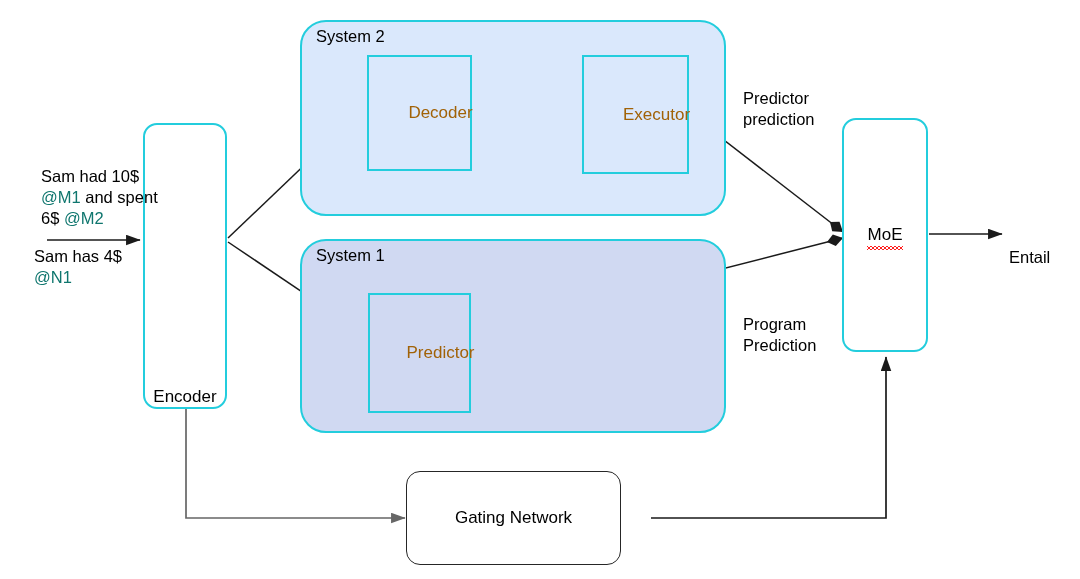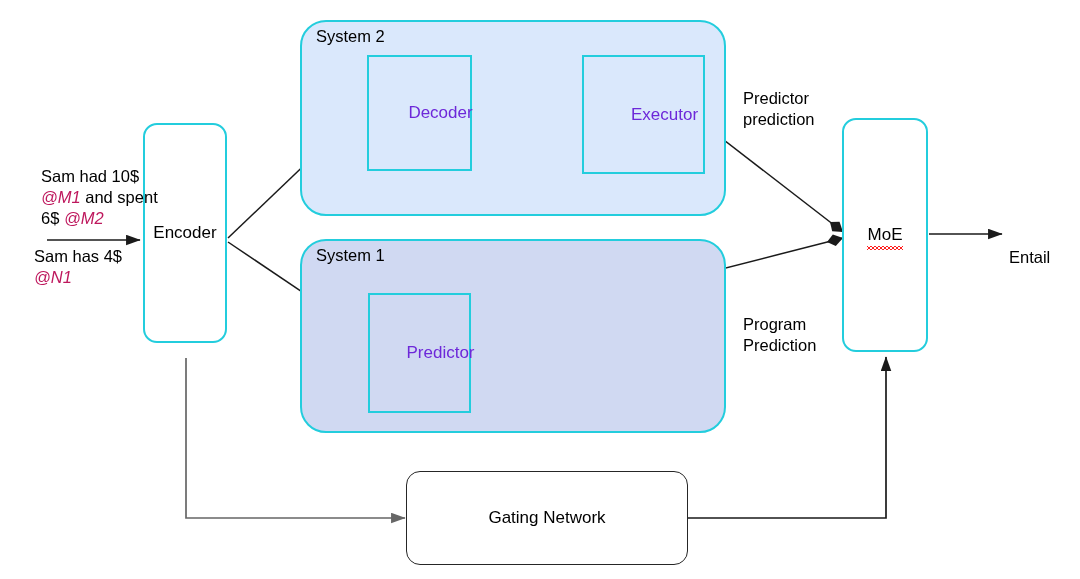--- a/index.html
+++ b/index.html
@@ -51,21 +51,21 @@
   }
   .inner-box {
     position: absolute;
     box-sizing: border-box;
     border: 2.5px solid #23CDDD;
     background: transparent;
     display: flex;
     align-items: center;
     justify-content: center;
     font-size: 17px;
-    color: #6d28d9;
+    color: #a16207;
     z-index: 2;
     padding-left: 42px;
   }
   .cap-box {
     border: 2.5px solid #23CDDD;
     border-radius: 14px;
     background: #ffffff;
   }
   .plain-box {
     border: 1.6px solid #262626;
@@ -74,22 +74,21 @@
   }
   .text-label {
     position: absolute;
     font-size: 16.5px;
     line-height: 21px;
     color: #000000;
     white-space: pre-line;
     z-index: 4;
   }
   .red {
-    color: #be185d;
-    font-style: italic;
+    color: #0f766e;
   }
   .squiggle {
     position: relative;
     display: inline-block;
   }
   .squiggle::after {
     content: "";
     position: absolute;
     left: -1px;
     right: -1px;
@@ -139,41 +138,41 @@
     <path d="M651,518 L886,518 L886,357" fill="none" stroke="#1a1a1a" stroke-width="1.7" marker-end="url(#arrowBlack)"></path>
   </svg>
 
   <div class="group" style="left:300px; top:20px; width:426px; height:196px; background:#DAE8FC;"></div>
   <div class="group-label" style="left:316px; top:27px;">System 2</div>
 
   <div class="inner-box" style="left:367px; top:55px; width:105px; height:116px;">
     <span>Decoder</span>
   </div>
 
-  <div class="inner-box" style="left:582px; top:55px; width:123px; height:119px;">
+  <div class="inner-box" style="left:582px; top:55px; width:107px; height:119px;">
     <span>Executor</span>
   </div>
 
 
   <div class="group" style="left:300px; top:239px; width:426px; height:194px; background:#D0D9F2;"></div>
   <div class="group-label" style="left:316px; top:246px;">System 1</div>
 
   <div class="inner-box" style="left:368px; top:276px; width:103px; height:120px;margin-top:17px;">
     <span>Predictor</span>
   </div>
 
-  <div class="node cap-box" style="left:143px; top:123px; width:84px; height:220px;">
+  <div class="node cap-box" style="left:143px; top:123px; width:84px; height:286px;align-items:flex-end;">
     <span>Encoder</span>
   </div>
 
   <div class="node cap-box" style="left:842px; top:118px; width:86px; height:234px;">
     <span class="squiggle">MoE</span>
   </div>
 
-  <div class="node plain-box" style="left:406px; top:471px; width:282px; height:94px;text-align:right;">
+  <div class="node plain-box" style="left:406px; top:471px; width:215px; height:94px;text-align:right;">
     <span>Gating Network</span>
   </div>
 
   <div class="text-label" style="left:29px; top:166px; width:135px;margin-left:12px;"><span>Sam had 10$</span><br><span class="red">@M1</span><span> and spent</span><br><span>6$ </span><span class="red">@M2</span></div>
 
   <div class="text-label" style="left:34px; top:246px; width:135px;"><span>Sam has 4$</span><br><span class="red">@N1</span></div>
 
   <div class="text-label" style="left:743px; top:88px;">Predictor
 prediction</div>
 

